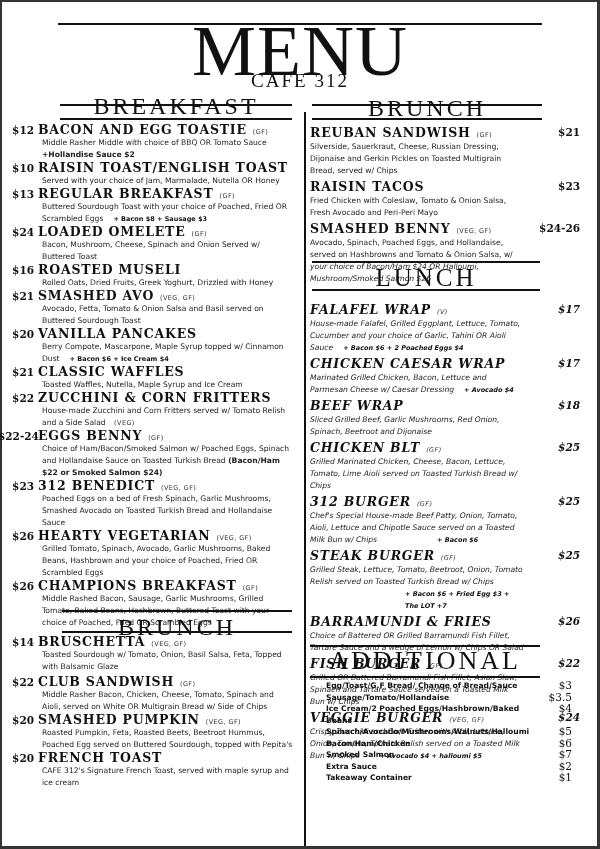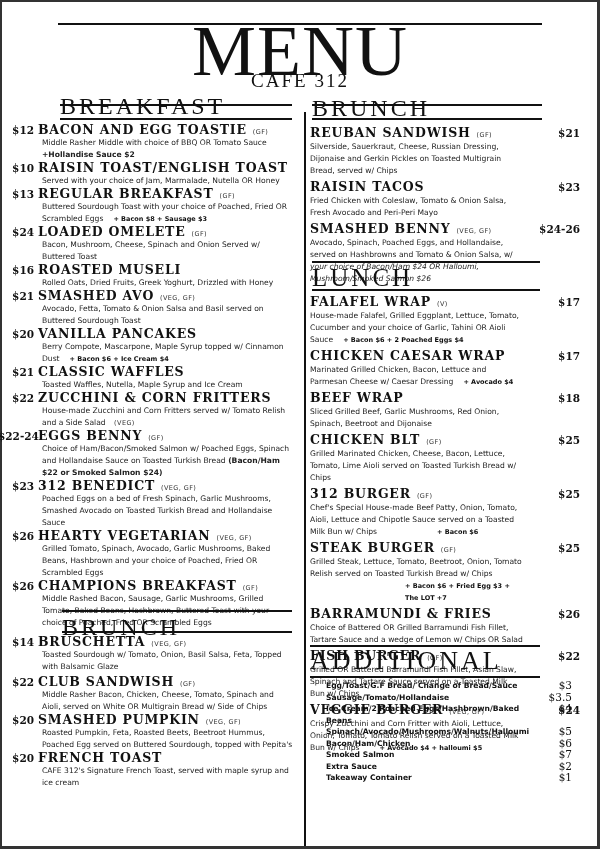--- a/index.html
+++ b/index.html
@@ -3,41 +3,41 @@
 <meta charset="utf-8">
 <style>
   * { box-sizing: border-box; margin: 0; padding: 0; }
   html, body { width: 600px; height: 849px; background: #fff; overflow: hidden; }
   body { position: relative; font-family: "Liberation Sans", sans-serif; color: #111; }
   .frame { position: absolute; left: 0; top: 0; width: 600px; height: 849px; border: 2px solid #333; border-right-width: 3px; border-bottom-width: 3px; }
   .rule { position: absolute; height: 0; border-top: 2px solid #111; }
   .title { position: absolute; left: 0; width: 600px; text-align: center; font-family: "Liberation Serif", serif; }
   .menu-title { top: 18px; font-size: 72px; line-height: 66px; letter-spacing: 1px; }
   .cafe-name { top: 70px; font-size: 19px; letter-spacing: 2px; }
-  .section-head { position: absolute; font-family: "Liberation Serif", serif; font-size: 24px; letter-spacing: 3px; line-height: 26px; }
+  .section-head { position: absolute; text-align: center; font-family: "Liberation Serif", serif; font-size: 24px; letter-spacing: 3px; line-height: 26px; }
   .vline { position: absolute; left: 304px; top: 112px; width: 0; height: 734px; border-left: 2px solid #111; }
 
   .col { position: absolute; }
   .item { position: relative; }
   .item-head { display: flex; align-items: baseline; white-space: nowrap; }
   .price { font-family: "DejaVu Serif", serif; font-weight: bold; font-size: 10.5px; }
   .name { font-family: "DejaVu Serif", serif; font-weight: bold; font-size: 12.5px; letter-spacing: 0.8px; line-height: 14px; }
   .tag { font-family: "DejaVu Sans", sans-serif; font-size: 6.5px; color: #333; margin-left: 6px; letter-spacing: 0.4px; }
   .desc { font-family: "DejaVu Sans", sans-serif; font-size: 7.6px; line-height: 12px; color: #222; }
   .addon { font-family: "DejaVu Sans", sans-serif; font-weight: bold; font-size: 6.5px; color: #111; margin-left: 10px; }
   .bold-inline { font-weight: bold; }
   .italic { font-style: italic; }
 
   
   .left .item { padding-left: 0; }
   .left .price { width: 40px; text-align: right; padding-right: 4px; flex: none; }
   .left .desc { padding-left: 44px; padding-right: 4px; }
 
   
-  .right .item-head { justify-content: space-between; }
+  .right .item-head { justify-content: space-between; align-items: center; }
   .right .price { width: 60px; text-align: right; flex: none; }
   .right .desc { padding-right: 56px; }
 
   .add-row { display: flex; justify-content: space-between; font-family: "DejaVu Sans", sans-serif; font-weight: bold; font-size: 7.6px; line-height: 11.5px; margin-left: 16px; }
   .add-row .ap { font-family: "DejaVu Serif", serif; font-weight: normal; font-size: 10.5px; width: 50px; text-align: right; }
 </style>
 </head>
 <body>
 
 <div class="frame"></div>
@@ -230,21 +230,21 @@
         <span class="price">$24-26</span>
       </div>
     <div class="desc"><span>Avocado, Spinach, Poached Eggs, and Hollandaise, served on Hashbrowns and Tomato &amp; Onion Salsa, w/</span> <span class="italic">your choice of Bacon/Ham $24 OR Halloumi, Mushroom/Smoked Salmon $26</span></div>
   </div>
 </div>
 
 <div class="rule" style="left:312px;top:261px;width:228px;"></div>
 <div class="section-head" style="left:312px;top:265px;width:228px;font-size:25px;">LUNCH</div>
 <div class="rule" style="left:312px;top:289px;width:228px;"></div>
 
-<div class="col right" style="left:310px;top:292px;width:270px;">
+<div class="col right" style="left:310px;top:300px;width:270px;font-style:italic;">
   <div class="item">
     <div class="item-head">
         <span><span class="name">FALAFEL WRAP</span><span class="tag">(V)</span></span>
         <span class="price">$17</span>
       </div>
     <div class="desc"><span>House-made Falafel, Grilled Eggplant, Lettuce, Tomato, Cucumber and your choice of Garlic, Tahini OR Aioli Sauce</span><span class="addon">+ Bacon $6   + 2 Poached Eggs $4</span></div>
   </div>
   <div class="item">
     <div class="item-head">
         <span><span class="name">CHICKEN CAESAR WRAP</span></span>

